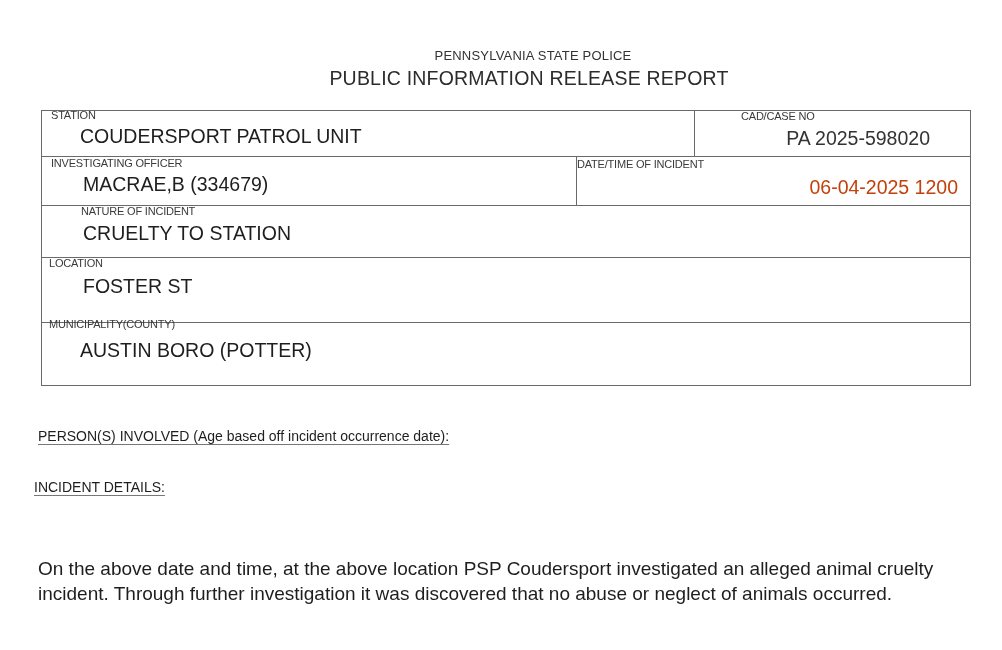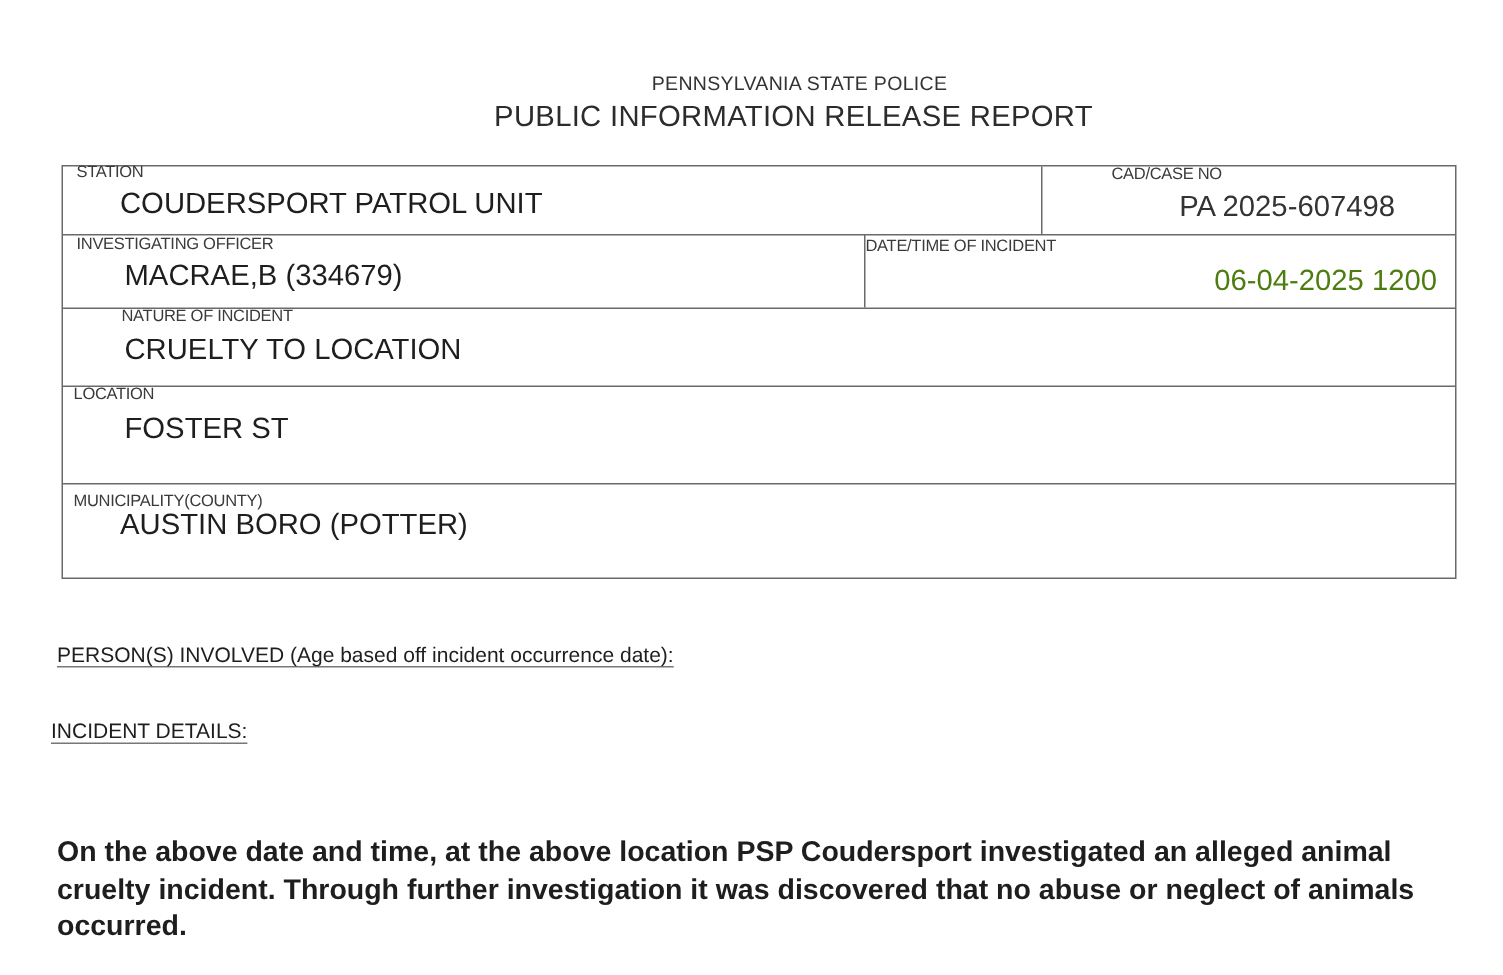--- a/index.html
+++ b/index.html
@@ -7,21 +7,21 @@
          font-family: "Liberation Sans", sans-serif; color: #1e1e1e; }
   .abs { position: absolute; }
   .agency { left: 0; width: 1066px; top: 48px; text-align: center; font-size: 13px; color: #333; letter-spacing: 0.2px; }
   .title { left: 0; width: 1058px; top: 67px; text-align: center; font-size: 19.5px; color: #2c2c2c; letter-spacing: 0.2px; }
   .box { left: 41px; top: 110px; width: 930px; height: 276px; border: 1.5px solid #6a6a6a; box-sizing: border-box; }
   .hline { position: absolute; left: 0; right: 0; height: 0; border-top: 1.5px solid #6a6a6a; }
   .vline { position: absolute; width: 0; border-left: 1.5px solid #6a6a6a; }
   .lbl { position: absolute; font-size: 11px; color: #3a3a3a; letter-spacing: -0.2px; }
   .val { position: absolute; font-size: 19.5px; color: #1e1e1e; }
   .section { font-size: 14px; color: #1e1e1e; text-decoration: underline; text-decoration-color: #777; text-underline-offset: 3px; }
-  .body-text { left: 38px; top: 557px; width: 940px; font-size: 19px; line-height: 24.5px; color: #1e1e1e; font-weight: bold; }
+  .body-text { left: 38px; top: 557px; width: 940px; font-size: 19px; line-height: 24.5px; color: #1e1e1e; }
 </style>
 </head>
 <body>
 
 <div class="abs agency">PENNSYLVANIA STATE POLICE</div>
 <div class="abs title">PUBLIC INFORMATION RELEASE REPORT</div>
 
 <div class="abs box">
 
   <div class="hline" style="top:45px;"></div>
@@ -31,44 +31,44 @@
 
   <div class="vline" style="left:652px; top:0; height:45px;"></div>
   <div class="vline" style="left:534px; top:45px; height:49px;"></div>
 
   <div>
     <div class="lbl" style="left:9px; top:-2px;">STATION</div>
     <div class="val" style="left:38px; top:14px;">COUDERSPORT PATROL UNIT</div>
   </div>
   <div>
     <div class="lbl" style="left:660px; top:-1px;margin-left:39px;">CAD/CASE NO</div>
-    <div class="val" style="right:40px; top:16px; color:#333;">PA 2025-607498</div>
+    <div class="val" style="right:40px; top:16px; color:#333;">PA 2025-598020</div>
   </div>
 
   <div>
     <div class="lbl" style="left:9px; top:46px;">INVESTIGATING OFFICER</div>
     <div class="val" style="left:41px; top:62px;">MACRAE,B (334679)</div>
   </div>
   <div>
     <div class="lbl" style="left:535px; top:47px;">DATE/TIME OF INCIDENT</div>
-    <div class="val" style="right:12px; top:65px; color:#4d7c0f;">06-04-2025 1200</div>
+    <div class="val" style="right:12px; top:65px; color:#c2410c;">06-04-2025 1200</div>
   </div>
 
   <div>
     <div class="lbl" style="left:7px; top:94px;margin-left:32px;">NATURE OF INCIDENT</div>
-    <div class="val" style="left:41px; top:111px;">CRUELTY TO LOCATION</div>
+    <div class="val" style="left:41px; top:111px;">CRUELTY TO STATION</div>
   </div>
 
   <div>
     <div class="lbl" style="left:7px; top:146px;">LOCATION</div>
     <div class="val" style="left:41px; top:164px;">FOSTER ST</div>
   </div>
 
   <div>
-    <div class="lbl" style="left:7px; top:217px;">MUNICIPALITY(COUNTY)</div>
+    <div class="lbl" style="left:7px; top:207px;">MUNICIPALITY(COUNTY)</div>
     <div class="val" style="left:38px; top:228px;">AUSTIN BORO (POTTER)</div>
   </div>
 </div>
 
 <div class="abs section" style="left:38px; top:428px;">PERSON(S) INVOLVED (Age based off incident occurrence date):</div>
 <div class="abs section" style="left:34px; top:479px;text-align:center;">INCIDENT DETAILS:</div>
 
 <div class="abs body-text">On the above date and time, at the above location PSP Coudersport investigated an alleged animal cruelty incident. Through further investigation it was discovered that no abuse or neglect of animals occurred.</div>
 
 </body></html>

